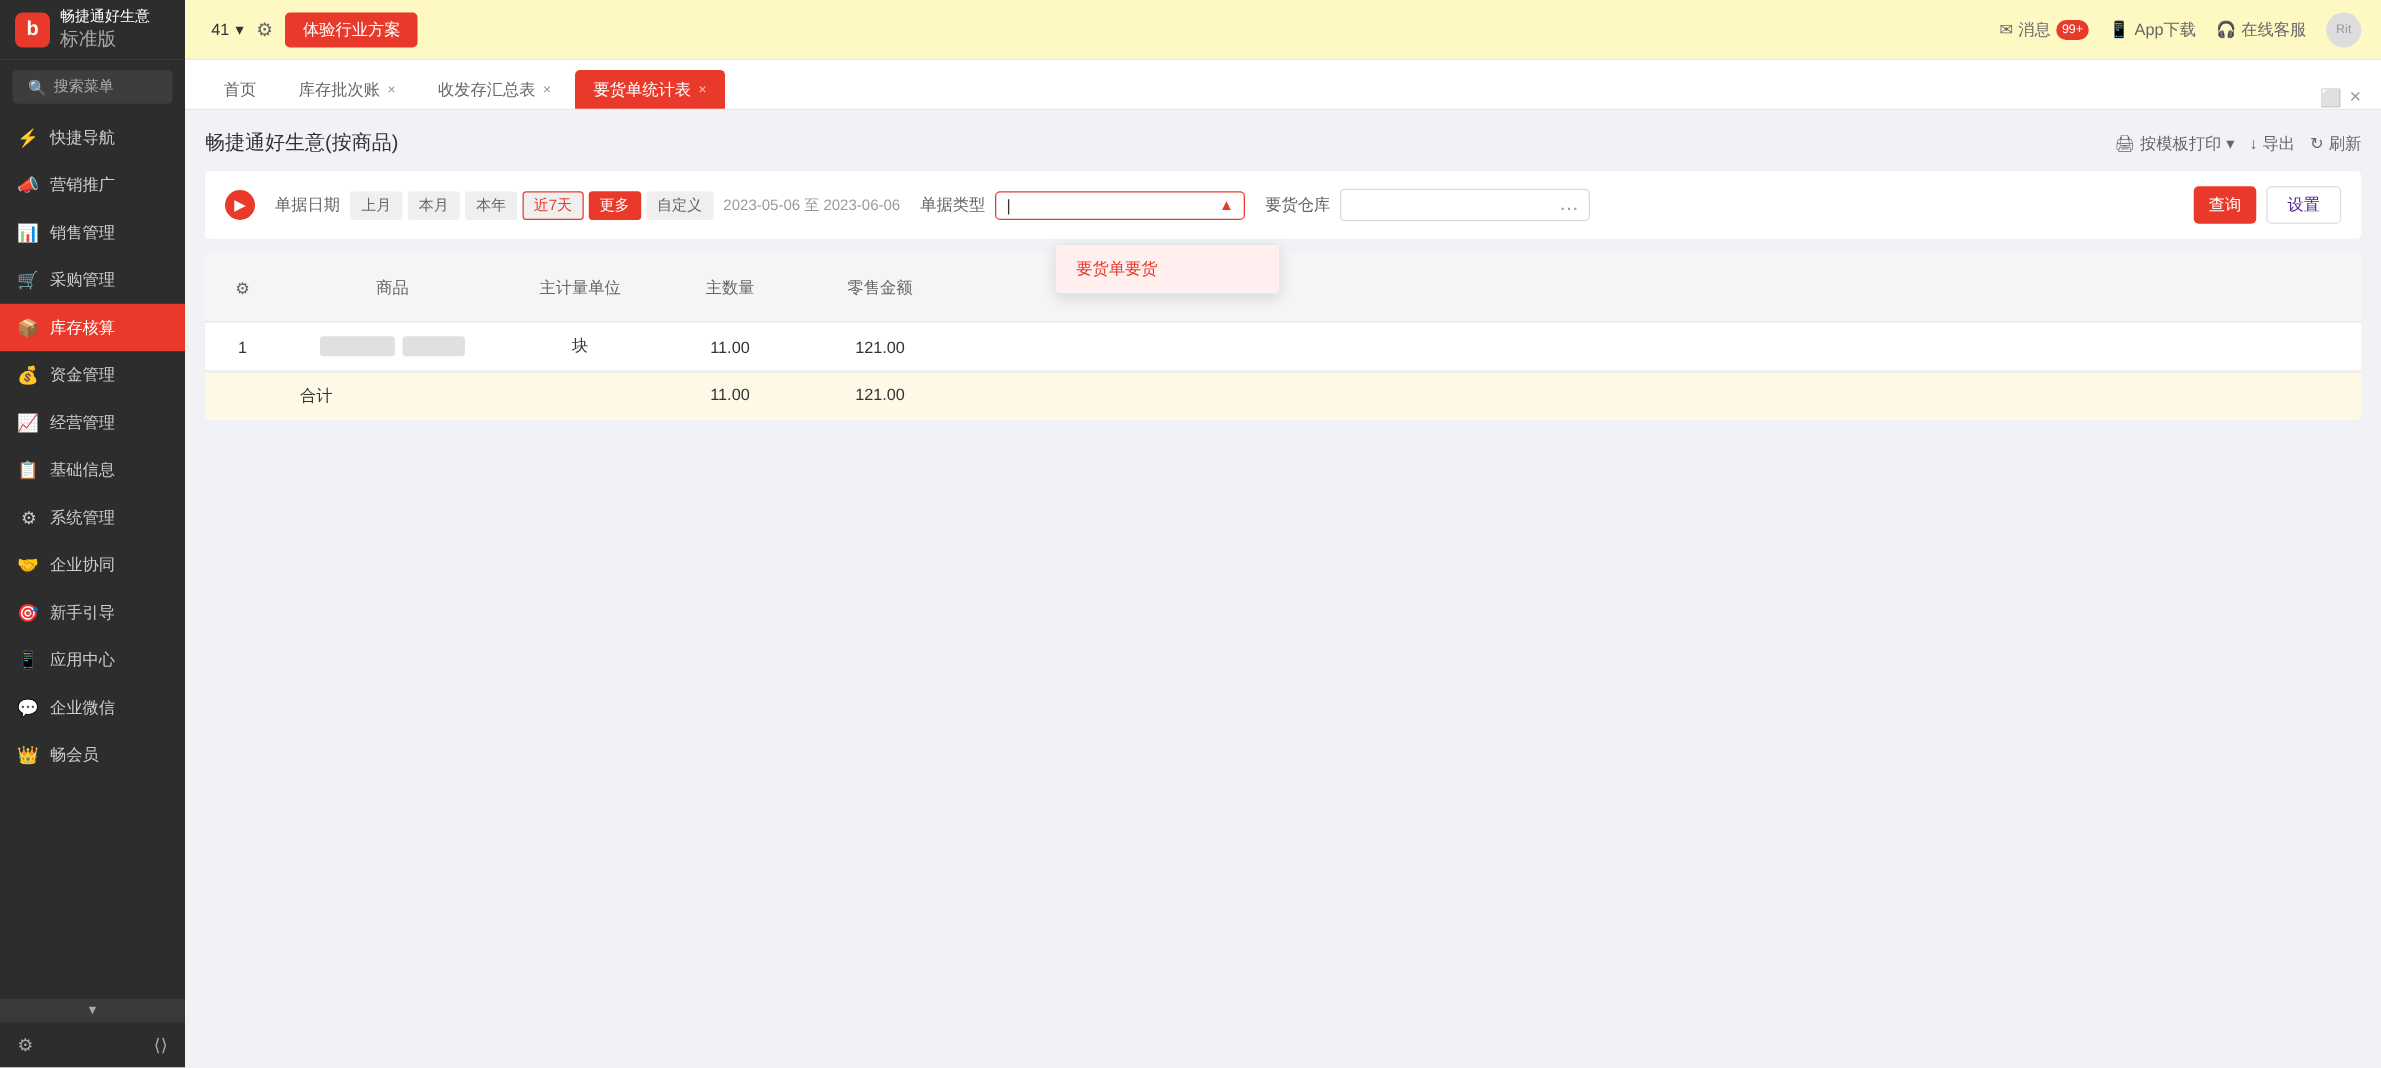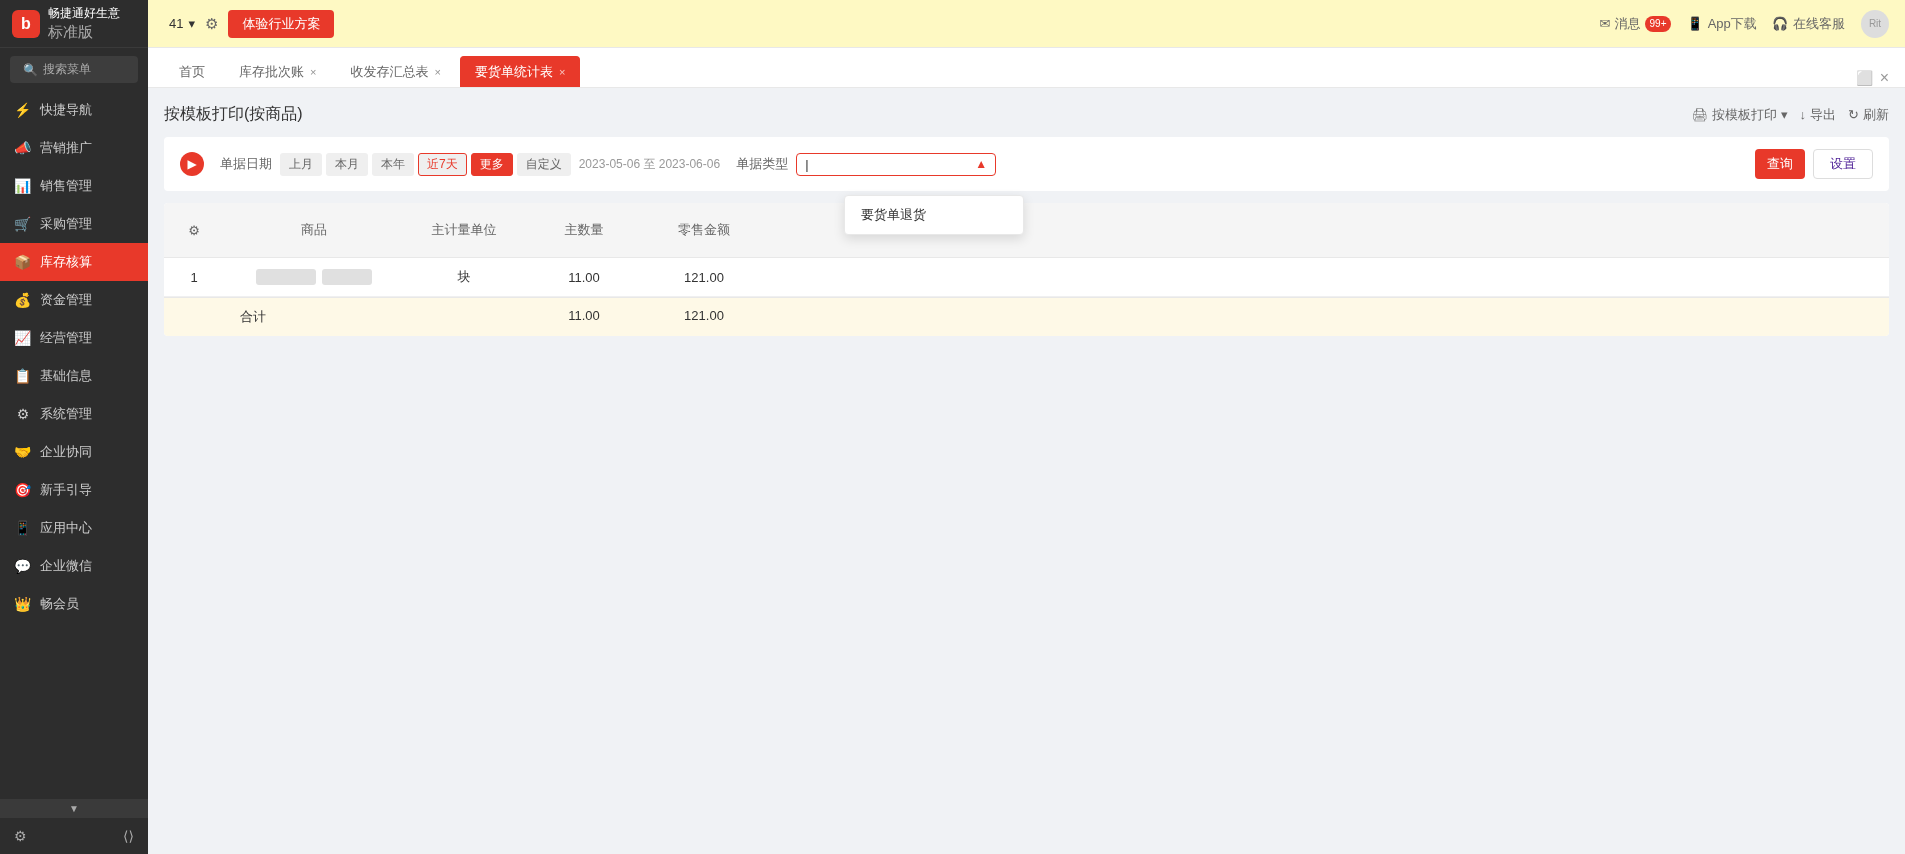--- a/index.html
+++ b/index.html
@@ -519,21 +519,21 @@
     </div>
     <div style="margin-left:auto; display:flex; align-items:center; gap:6px;">
       <span style="color:#999;cursor:pointer;font-size:14px;">⬜</span>
       <span style="color:#999;cursor:pointer;font-size:16px;">×</span>
     </div>
   </div>
 
   <div class="content">
 
     <div class="page-header">
-      <div class="page-title">按模板打印(按商品)</div>
+      <div class="page-title">畅捷通好生意(按商品)</div>
       <div class="header-actions">
         <div class="action-btn">
           <span>🖨</span>
           <span>按模板打印</span>
           <span>▾</span>
         </div>
         <div class="action-btn">
           <span>↓</span>
           <span>导出</span>
         </div>
@@ -561,28 +561,35 @@
       </div>
 
       <div class="filter-group">
         <span class="filter-label">单据类型</span>
         <div class="filter-select">
           <span class="filter-select-value">|</span>
           <span class="filter-select-arrow">▲</span>
         </div>
       </div>
 
+      <div class="filter-group">
+        <span class="filter-label">要货仓库</span>
+        <div class="warehouse-filter">
+          <span class="warehouse-filter-label"></span>
+          <span class="warehouse-filter-dots">…</span>
+        </div>
+      </div>
 
       <div class="filter-right">
         <button class="query-btn">查询</button>
         <button class="settings-btn">设置</button>
       </div>
 
       <div class="dropdown-overlay">
-        <div class="dropdown-item">要货单退货</div>
+        <div class="dropdown-item selected">要货单要货</div>
       </div>
     </div>
 
     <div class="table-wrapper">
       <div class="table-header">
         <div class="th">
           <span>⚙</span>
         </div>
         <div class="th">商品</div>
         <div class="th">主计量单位</div>

